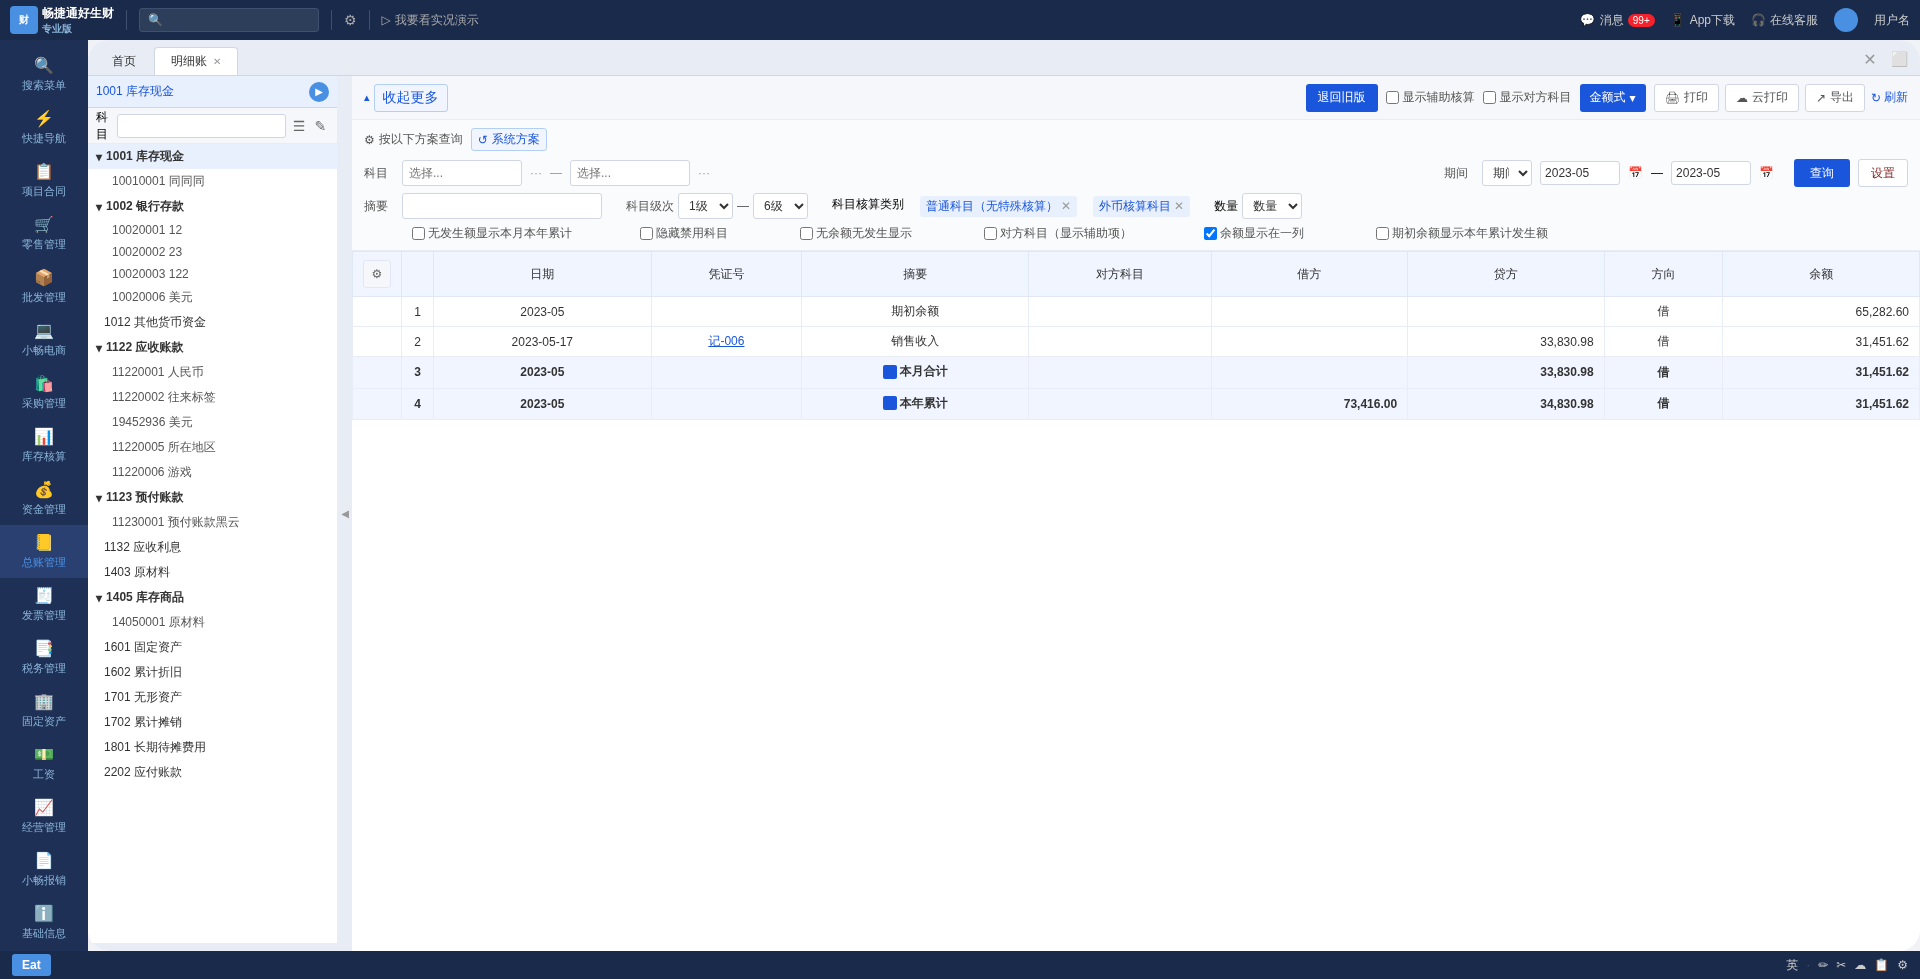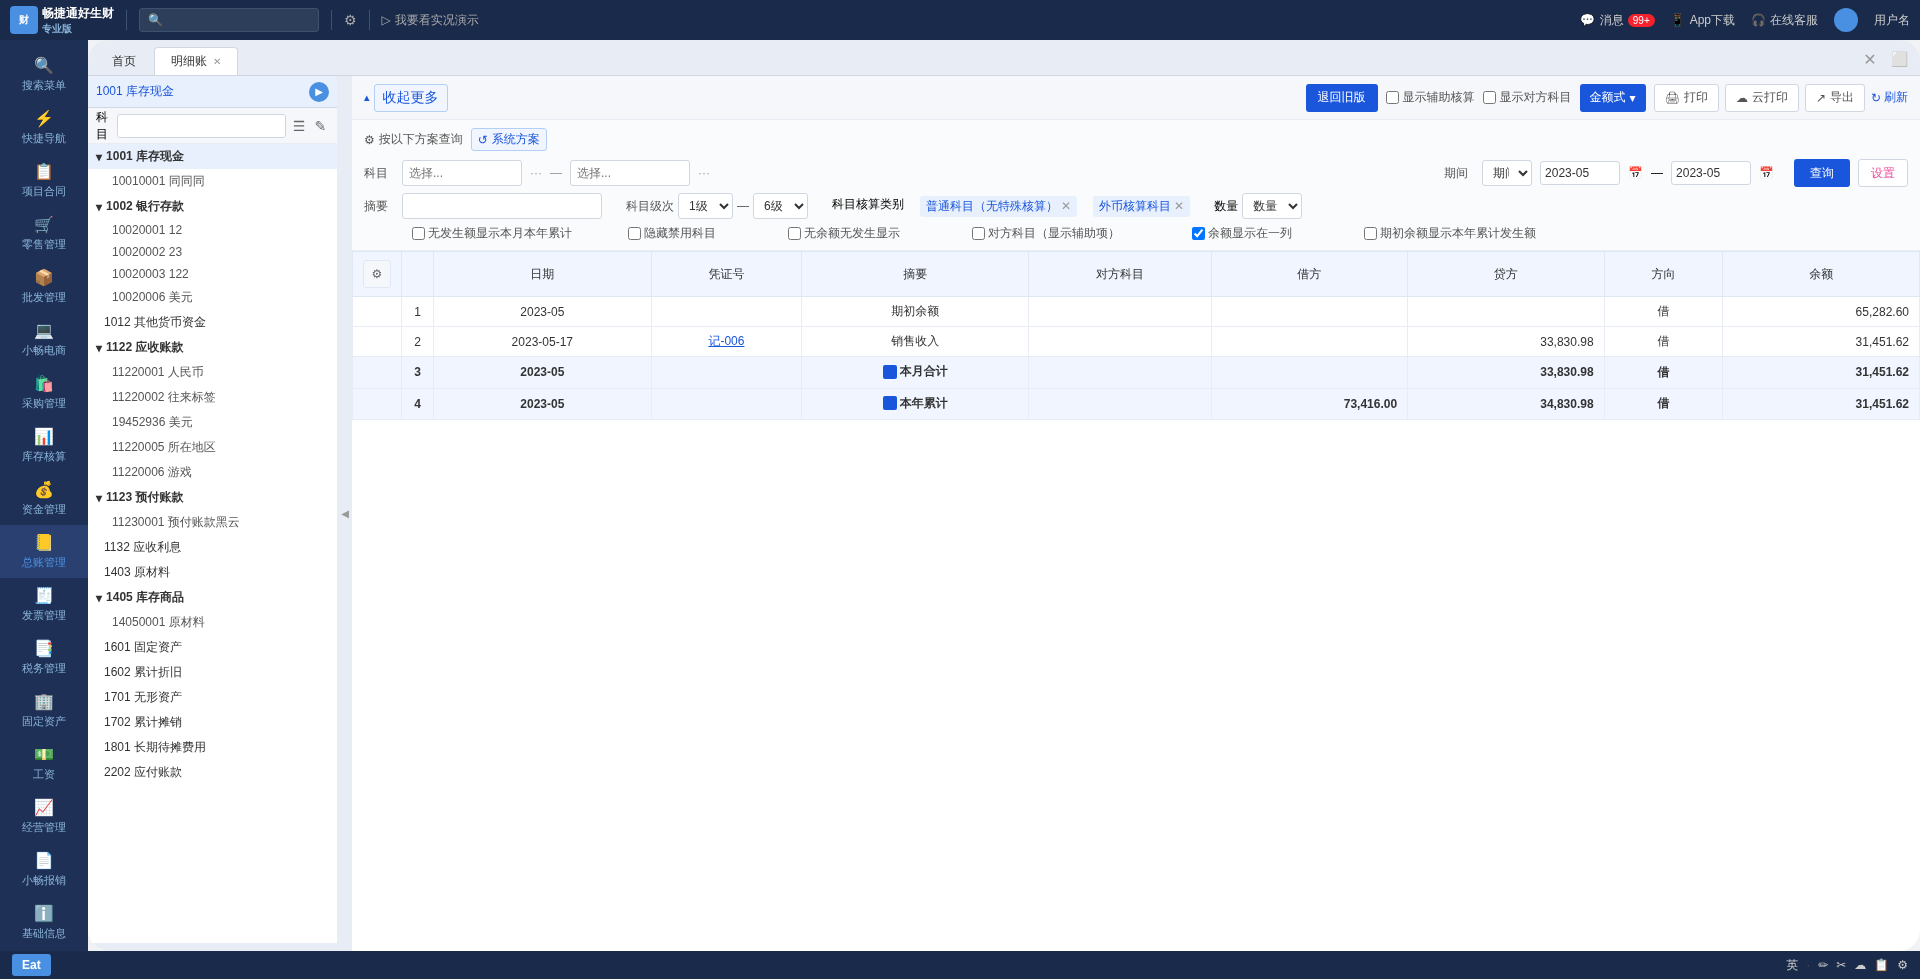--- a/index.html
+++ b/index.html
@@ -82,21 +82,21 @@
     .filter-input { height: 26px; border: 1px solid #d0d7e3; border-radius: 3px; padding: 0 6px; color: #333; background: #fff; min-width: 120px; }
     .filter-select { height: 26px; border: 1px solid #d0d7e3; border-radius: 3px; padding: 0 6px; color: #333; background: #fff; }
     .filter-tag { display: flex; align-items: center; gap: 3px; background: #e8f0fe; color: #1a56db; border-radius: 3px; padding: 2px 6px; font-size: 11px; }
     .filter-tag .close { cursor: pointer; color: #999; }
     .filter-row2 { display: flex; align-items: center; gap: 8px; }
     .checkbox-filter { display: flex; gap: 3px; color: #555; font-size: 11px; padding-left: 48px; }
     .level-range { display: flex; align-items: center; gap: 4px; color: #555; }
 
     
     .query-btn { height: 28px; padding: 0 16px; background: #1a56db; color: #fff; border: none; border-radius: 3px; cursor: pointer; font-size: 12px; }
-    .settings-btn { height: 28px; padding: 0 12px; background: #fff; color: #ec4899; border: 1px solid #d0d7e3; border-radius: 3px; cursor: pointer; font-size: 12px; }
+    .settings-btn { height: 28px; padding: 0 12px; background: #fff; color: #7f1d1d; border: 1px solid #d0d7e3; border-radius: 3px; cursor: pointer; font-size: 12px; }
 
     
     .table-area { flex: 1; overflow: auto; padding: 0; }
     table { width: 100%; border-collapse: collapse; }
     th { background: #f0f5ff; color: #333; font-weight: 500; padding: 8px 10px; text-align: center; border: 1px solid #e0e8f5; white-space: nowrap; font-size: 12px; position: sticky; top: 0; z-index: 1; }
     td { padding: 6px 10px; border: 1px solid #e8edf5; color: #333; font-size: 12px; }
     tr.bold td { font-weight: bold; }
     td.center { text-align: center; }
     td.right { text-align: right; }
     .icon-settings { width: 28px; height: 28px; background: #f5f7fa; border: 1px solid #e0e8f5; border-radius: 3px; display: flex; align-items: center; justify-content: center; cursor: pointer; color: #666; }
@@ -471,21 +471,21 @@
                 <option>数量</option>
               </select>
             </div>
           </div>
 
           <div class="filter-row2">
             <label class="checkbox-filter">
               <input type="checkbox" style="">
               <span>无发生额显示本月本年累计</span>
             </label>
-            <label class="checkbox-filter" style="margin-left:0;">
+            <label class="checkbox-filter" style="margin-left:12px;">
               <input type="checkbox" style="">
               <span>隐藏禁用科目</span>
             </label>
             <label class="checkbox-filter" style="margin-left:16px;">
               <input type="checkbox" style="">
               <span>无余额无发生显示</span>
             </label>
             <label class="checkbox-filter" style="margin-left:16px;">
               <input type="checkbox" style="">
               <span>对方科目（显示辅助项）</span>

